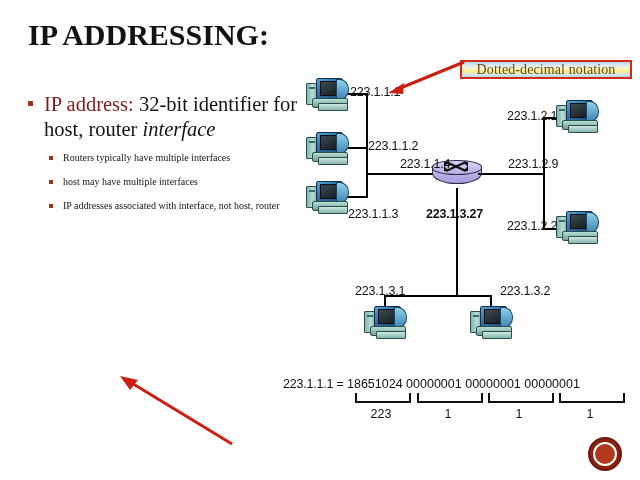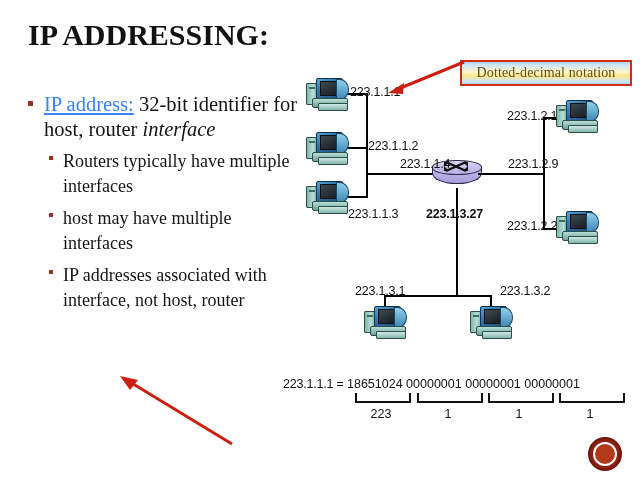--- a/index.html
+++ b/index.html
@@ -15,26 +15,26 @@
     font-family:"Liberation Serif", serif;
     font-size:30px;line-height:33px;font-weight:700;color:#121212;
     letter-spacing:0px;
   }
   .title .l2{display:block;}
 
   
   .bullets{position:absolute;left:26px;top:92px;width:272px;}
   .b1{position:relative;padding-left:18px;font-size:20.5px;line-height:24.5px;color:#141414;margin-bottom:5px;}
   .b1 .sq{position:absolute;left:2px;top:9px;width:5px;height:5px;background:#9c3321;}
-  .hl{color:#3b82f6;text-decoration:underline;}
+  .hl{color:#7f1d1d;}
   .hl-i{color:#3b3f9e;font-style:italic;}
   .it{font-style:italic;}
 
   .sub{margin-top:8px;padding-left:22px;}
-  .b2{position:relative;padding-left:15px;font-size:18px;line-height:25px;color:#141414;margin-bottom:7px;}
+  .b2{position:relative;padding-left:15px;font-size:10px;line-height:17px;color:#141414;margin-bottom:7px;}
   .b2 .sq{position:absolute;left:1px;top:7px;width:4px;height:4px;background:#9c3321;}
 
   
   .diagram{position:absolute;left:300px;top:55px;width:340px;height:330px;}
 
   .wire{position:absolute;background:#000;}
   .wire.h{height:2px;}
   .wire.v{width:2px;}
 
   .ip{
@@ -232,21 +232,21 @@
     <div class="ip" style="left:48px;top:152px;">223.1.1.3</div>
     <div class="ip" style="left:100px;top:102px;">223.1.1.4</div>
     <div class="ip" style="left:160px;top:102px;margin-left:48px;">223.1.2.9</div>
     <div class="ip" style="left:126px;top:152px;font-weight:bold;">223.1.3.27</div>
     <div class="ip" style="left:207px;top:54px;">223.1.2.1</div>
     <div class="ip" style="left:207px;top:164px;">223.1.2.2</div>
     <div class="ip" style="left:55px;top:229px;">223.1.3.1</div>
     <div class="ip" style="left:200px;top:229px;">223.1.3.2</div>
   </div>
 
-  <div class="callout" style="left:460px;top:60px;width:172px;height:26px;">
+  <div class="callout" style="left:460px;top:60px;width:172px;height:19px;">
     <span>Dotted-decimal notation</span>
   </div>
   <svg class="arrow" style="left:382px;top:58px;width:86px;height:40px;" viewBox="0 0 86 40">
     <path d="M82 4 L16 31" stroke="#cc1f11" stroke-width="3" fill="none"></path>
     <path d="M6 35 L22 25 L21 36 Z" fill="#cc1f11"></path>
   </svg>
 
   <svg class="arrow" style="left:112px;top:372px;width:126px;height:78px;" viewBox="0 0 126 78">
     <path d="M120 72 L18 10" stroke="#cc1f11" stroke-width="3" fill="none"></path>
     <path d="M8 4 L26 8 L18 18 Z" fill="#cc1f11"></path>

